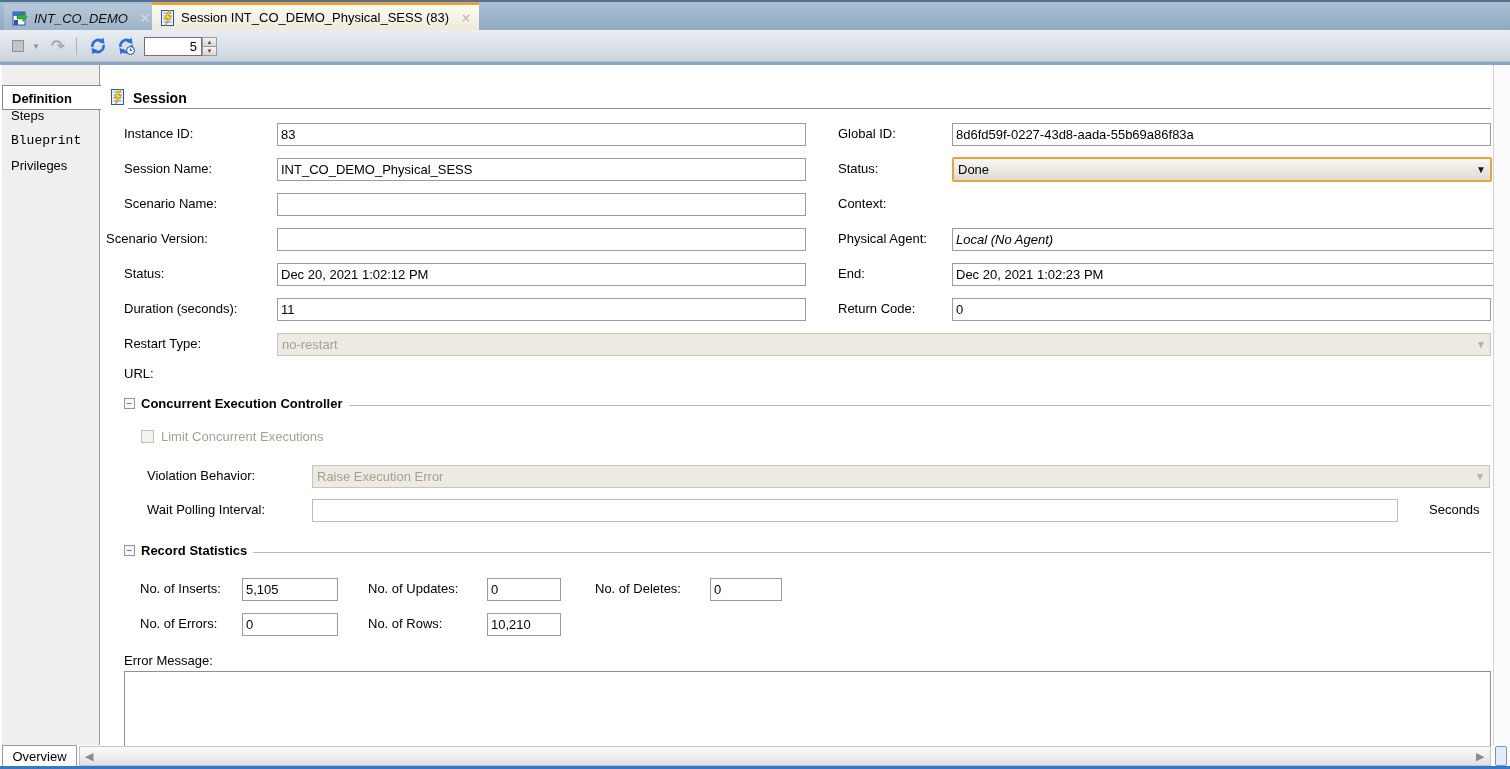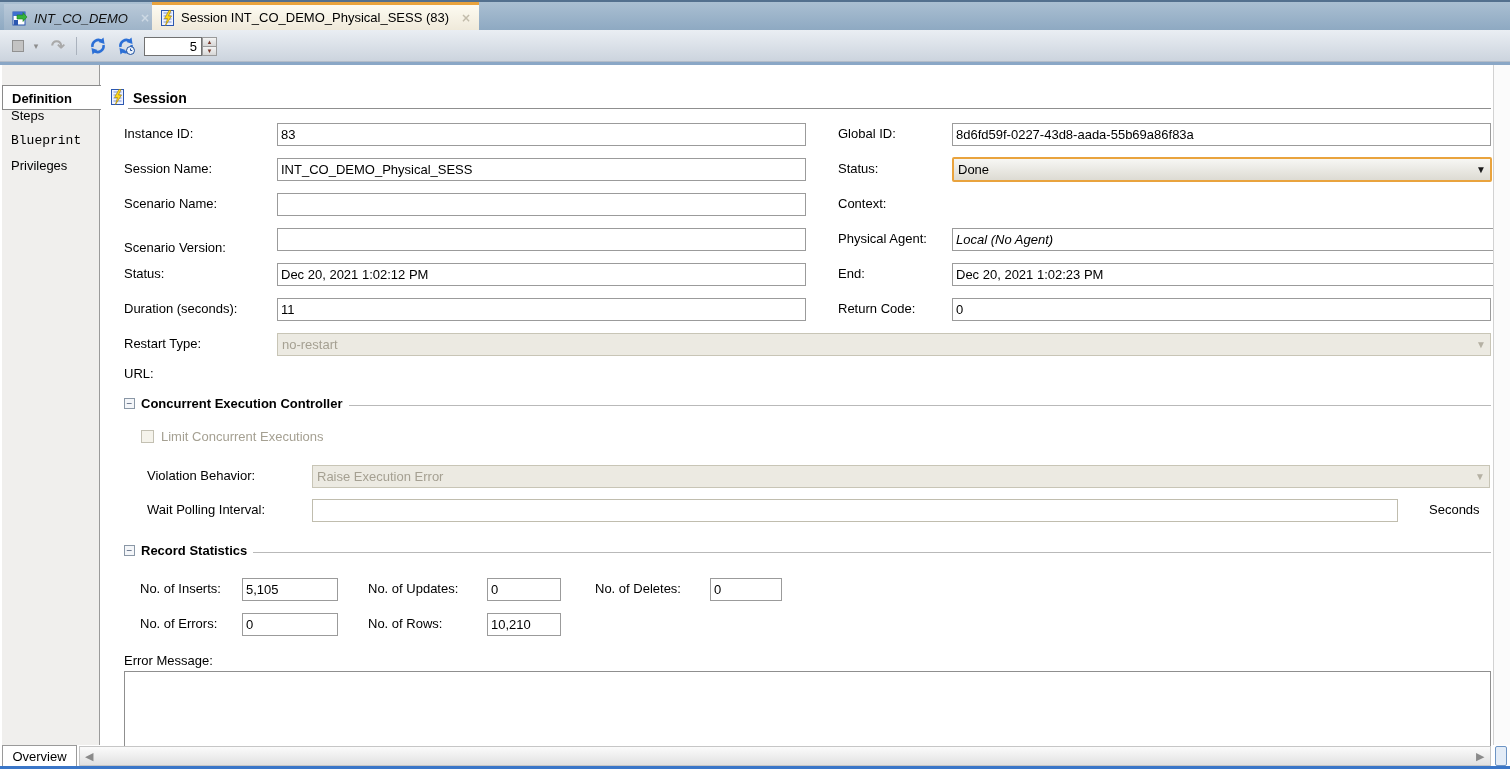--- a/index.html
+++ b/index.html
@@ -188,21 +188,21 @@
     <div class="flabel" style="left:737px;top:93px;">Status:</div>
     <div class="combo focused" style="left:851px;top:92px;width:540px;height:25px;">
       <span>Done</span>
       <span class="arrow">▼</span>
     </div>
 
     <div class="flabel" style="left:23px;top:128px;">Scenario Name:</div>
     <input class="tfield" style="left: 176px; top: 128px; width: 529px;" type="text" value="">
     <div class="flabel" style="left:737px;top:128px;">Context:</div>
 
-    <div class="flabel" style="left:23px;top:163px;margin-top:9px;">Scenario Version:</div>
+    <div class="flabel" style="left:5px;top:163px;">Scenario Version:</div>
     <input class="tfield" style="left: 176px; top: 163px; width: 529px;" type="text" value="">
     <div class="flabel" style="left:737px;top:163px;">Physical Agent:</div>
     <input class="tfield" style="left: 851px; top: 163px; width: 571px; font-style: italic;" type="text" value="Local (No Agent)">
 
     <div class="flabel" style="left:23px;top:198px;">Status:</div>
     <input class="tfield" style="left: 176px; top: 198px; width: 529px;" type="text" value="Dec 20, 2021 1:02:12 PM">
     <div class="flabel" style="left:737px;top:198px;">End:</div>
     <input class="tfield" style="left: 851px; top: 198px; width: 615px;" type="text" value="Dec 20, 2021 1:02:23 PM">
 
     <div class="flabel" style="left:23px;top:233px;">Duration (seconds):</div>

